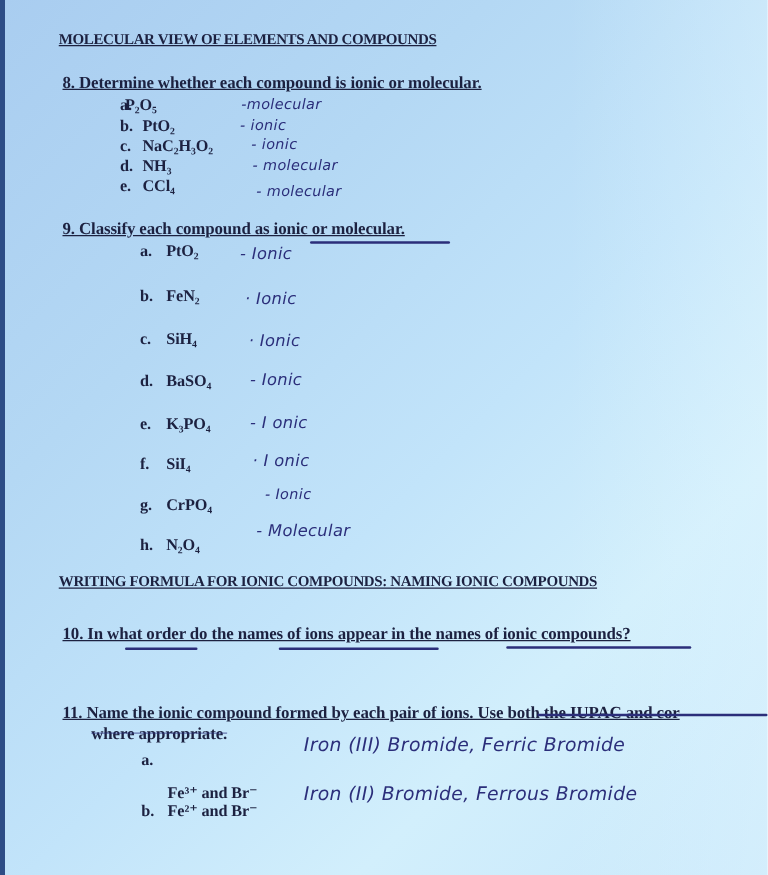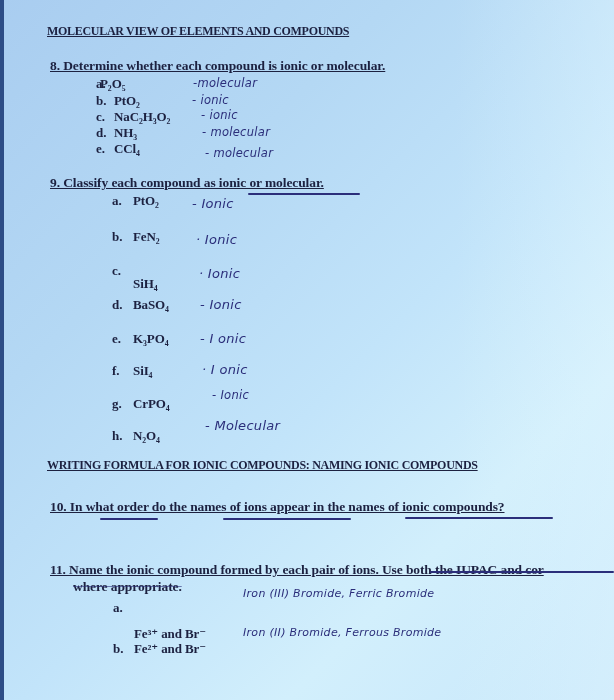--- a/index.html
+++ b/index.html
@@ -54,21 +54,21 @@
     .hand {
       position: absolute;
       font-family: "DejaVu Sans", sans-serif;
       color: #2b2e7a;
       white-space: nowrap;
       font-style: italic;
       letter-spacing: 0.3px;
     }
     .hand-s { font-size: 11.5px; }
     .hand-m { font-size: 13px; }
-    .hand-l { font-size: 11px; }
+    .hand-l { font-size: 15px; }
     .uline {
       position: absolute;
       height: 1.5px;
       background: #2b2e7a;
       border-radius: 1px;
     }
   </style>
 </head>
 <body>
 
@@ -107,21 +107,21 @@
 <div>
   <div class="print item" style="left:112px; top:193px;">a.</div>
   <div class="print item" style="left:133px; top:193px;">PtO₂</div>
   <div class="hand hand-m" style="left:192px; top:196px;">- Ionic</div>
 
   <div class="print item" style="left:112px; top:229px;">b.</div>
   <div class="print item" style="left:133px; top:229px;">FeN₂</div>
   <div class="hand hand-m" style="left:196px; top:232px;">· Ionic</div>
 
   <div class="print item" style="left:112px; top:263px;">c.</div>
-  <div class="print item" style="left:133px; top:276px;">SiH₄</div>
+  <div class="print item" style="left:133px; top:263px;">SiH₄</div>
   <div class="hand hand-m" style="left:199px; top:266px;">· Ionic</div>
 
   <div class="print item" style="left:112px; top:297px;">d.</div>
   <div class="print item" style="left:133px; top:297px;">BaSO₄</div>
   <div class="hand hand-m" style="left:200px; top:297px;">- Ionic</div>
 
   <div class="print item" style="left:112px; top:331px;">e.</div>
   <div class="print item" style="left:133px; top:331px;">K₃PO₄</div>
   <div class="hand hand-m" style="left:200px; top:331px;">- I onic</div>
 

